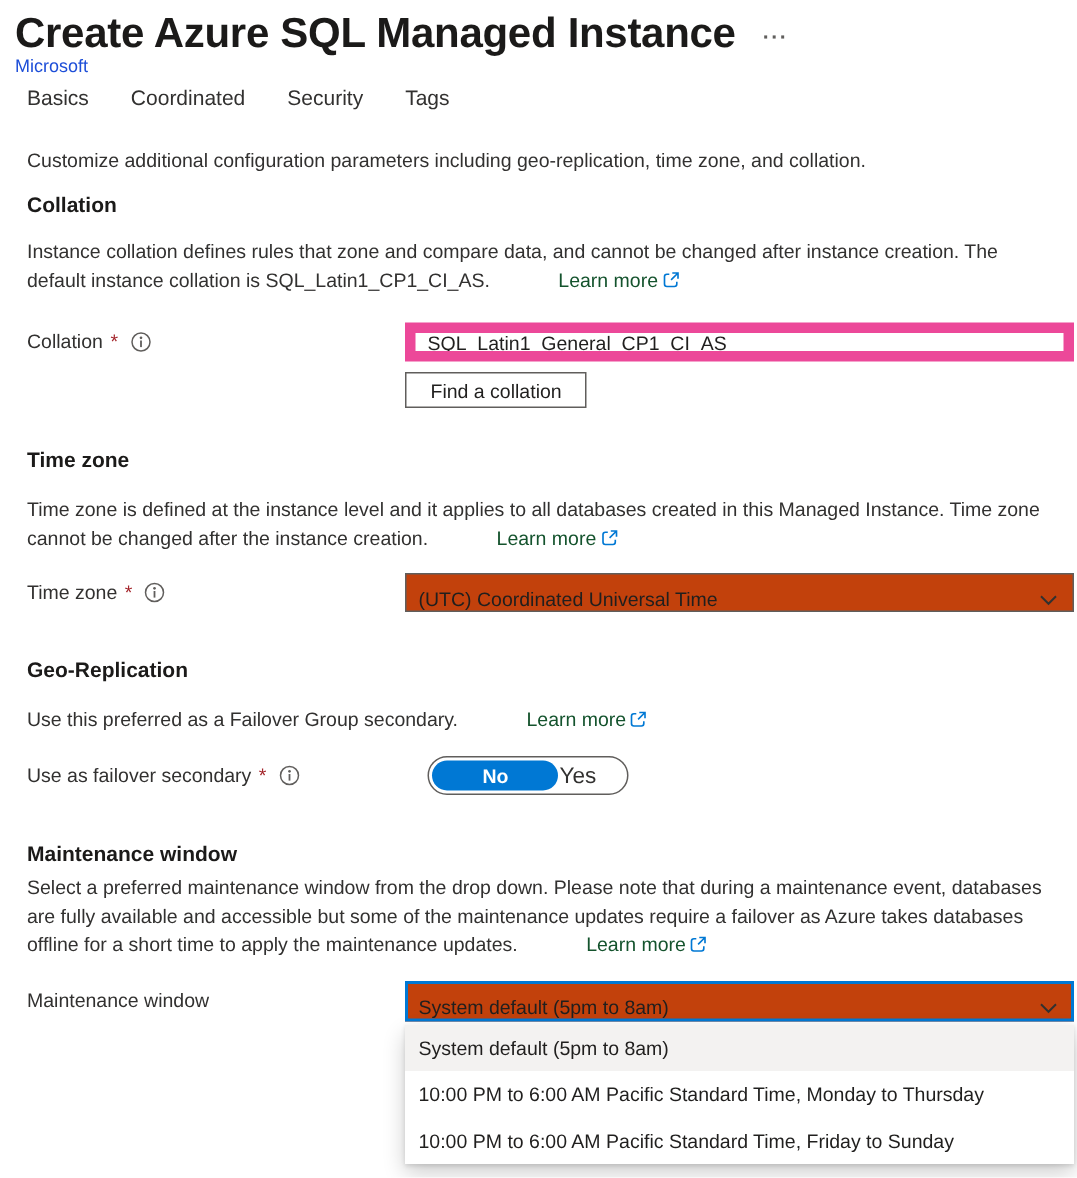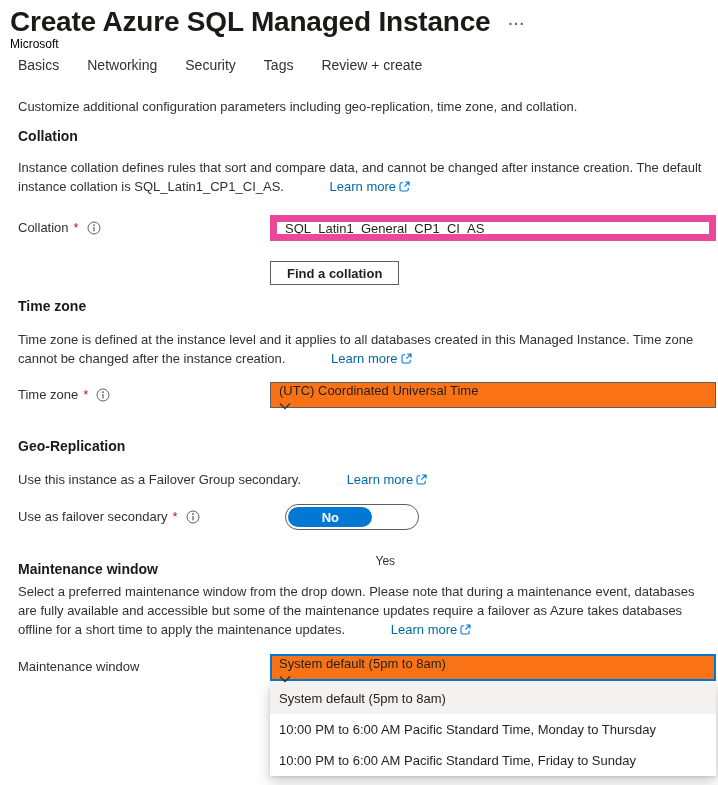--- a/index.html
+++ b/index.html
@@ -11,89 +11,89 @@
     height: 785px;
     position: relative;
     overflow: hidden;
   }
   .abs { position: absolute; }
 
   
   .title-row { top: 6px; left: 10px; display: flex; align-items: center; gap: 18px; }
   h1.page-title { font-size: 28px; font-weight: 700; color: #1b1a19; letter-spacing: -0.2px; }
   .more-btn { color: #605e5c; font-size: 14px; font-weight: 700; letter-spacing: 1px; cursor: pointer; margin-top: 4px; }
-  .subtitle { top: 37px; left: 10px; font-size: 12px; color: #000000; }
+  .subtitle { top: 37px; left: 10px; font-size: 12px; color: #1d4ed8; }
 
   
   .tabs { top: 57px; left: 18px; display: flex; gap: 28px; font-size: 14px; }
   .tab { padding-bottom: 7px; cursor: pointer; color: #323130; border-bottom: 2px solid transparent; }
   .tab.active { font-weight: 700; border-bottom: 2px solid #0078d4; color: #1b1a19; }
 
   
   .body-text { font-size: 13px; line-height: 19px; color: #323130; }
   .intro { top: 97px; left: 18px; width: 690px; }
   .section-heading { font-size: 14px; font-weight: 700; color: #1b1a19; }
   .c-heading { top: 128px; left: 18px; }
   .c-desc { top: 158px; left: 18px; width: 684px; }
   .t-heading { top: 298px; left: 18px; }
   .t-desc { top: 330px; left: 18px; width: 684px; }
   .g-heading { top: 438px; left: 18px; }
   .g-desc { top: 470px; left: 18px; width: 684px; }
   .m-heading { top: 561px; left: 18px; }
   .m-desc { top: 582px; left: 18px; width: 688px; }
 
-  a.learn-more { color: #0369a1; text-decoration: none; cursor: pointer; white-space: nowrap; padding-left: 42px; }
+  a.learn-more { color: #14532d; text-decoration: none; cursor: pointer; white-space: nowrap; padding-left: 42px; }
   .ext-icon { display: inline-block; vertical-align: -1px; margin-left: 3px; }
 
   
   .form-row { left: 18px; width: 698px; display: flex; align-items: flex-start; }
   .row-label { width: 252px; font-size: 13px; color: #323130; padding-top: 5px; display: flex; align-items: center; gap: 4px; }
   .req { color: #a4262c; font-weight: 400; margin-left: 1px; }
   .info-icon { display: inline-flex; margin-left: 4px; cursor: pointer; }
   .row-field { width: 446px; }
 
   .c-row { top: 215px; }
   .t-row { top: 382px; }
   .g-row { top: 504px; gap: 24px; }
   .m-row { top: 654px; }
 
   .text-input {
     width: 446px; height: 26px; border: 7px solid #ec4899; background: #fff;
     font-family: "Liberation Sans", sans-serif; font-size: 13px; color: #201f1e;
     padding: 0 8px; outline: none; display: block;
   }
   .secondary-btn {
-    margin-top: 20px; height: 24px; padding: 0 16px;
+    margin-top: 7px; height: 24px; padding: 0 16px;
     border: 1px solid #605e5c; background: #fff; color: #201f1e;
-    font-family: "Liberation Sans", sans-serif; font-size: 13px; font-weight: 700;
+    font-family: "Liberation Sans", sans-serif; font-size: 13px; font-weight: 400;
     cursor: pointer; display: inline-flex; align-items: center;
   }
 
   .select {
-    width: 446px; height: 26px; border: 1px solid #605e5c; background: #f97316;
-    display: flex; align-items: flex-start; justify-content: space-between;
-    font-size: 13px; color: #201f1e; padding: 0 10px 0 8px; cursor: pointer; flex-direction: column;
+    width: 446px; height: 26px; border: 1px solid #605e5c; background: #c2410c;
+    display: flex; align-items: flex-end; justify-content: space-between;
+    font-size: 13px; color: #201f1e; padding: 0 10px 0 8px; cursor: pointer;
   }
   .select.focused { border: 2px solid #0078d4; height: 27px; padding: 0 9px 0 7px; }
 
   
   .toggle {
     position: relative; width: 134px; height: 26px;
     border: 1px solid #605e5c; border-radius: 13px; background: #fff; cursor: pointer;
   }
   .toggle-no {
     position: absolute; left: 2px; top: 2px; width: 84px; height: 20px;
     background: #0078d4; color: #fff; border-radius: 10px;
     display: flex; align-items: center; justify-content: center;
     font-size: 13px; font-weight: 700;
   }
   .toggle-yes {
     position: absolute; left: 68px; top: 2px; width: 62px; height: 20px;
     display: flex; align-items: center; justify-content: center;
-    font-size: 12px; color: #323130; margin-top: 44px;
+    font-size: 15px; color: #323130;
   }
 
   
   .dropdown-menu {
     top: 683px; left: 270px; width: 446px; background: #fff;
     box-shadow: 0 6px 14px rgba(0,0,0,0.20), 0 1px 3px rgba(0,0,0,0.12);
     z-index: 5;
   }
   .menu-item {
     height: 31px; display: flex; align-items: center; padding: 0 9px;
@@ -105,31 +105,30 @@
 <body>
 
 <div class="abs title-row">
   <h1 class="page-title">Create Azure SQL Managed Instance</h1>
   <span class="more-btn">···</span>
 </div>
 <div class="abs subtitle">Microsoft</div>
 
 <div class="abs tabs">
   <span class="tab">Basics</span>
-  <span class="tab">Networking</span>
+  <span class="tab">Coordinated</span>
   <span class="tab">Security</span>
   <span class="tab">Tags</span>
-  <span class="tab">Review + create</span>
 </div>
 
 <p class="abs body-text intro">Customize additional configuration parameters including geo-replication, time zone, and collation.</p>
 
 <h2 class="abs section-heading c-heading">Collation</h2>
 <p class="abs body-text c-desc">
-  <span>Instance collation defines rules that sort and compare data, and cannot be changed after instance creation. The default instance collation is SQL_Latin1_CP1_CI_AS.</span>
+  <span>Instance collation defines rules that zone and compare data, and cannot be changed after instance creation. The default instance collation is SQL_Latin1_CP1_CI_AS.</span>
   <a class="learn-more"><span>Learn more</span><span class="ext-icon"><svg width="11" height="11" viewBox="0 0 11 11">
           <path d="M4.2 1.8 H2.6 C1.7 1.8 1 2.5 1 3.4 V8.4 C1 9.3 1.7 10 2.6 10 H7.6 C8.5 10 9.2 9.3 9.2 8.4 V6.8" fill="none" stroke="#0078d4" stroke-width="1.1"></path>
           <path d="M6.2 1 H10 V4.8 M10 1 L5.4 5.6" fill="none" stroke="#0078d4" stroke-width="1.1"></path>
         </svg></span></a>
 </p>
 <div class="abs form-row c-row">
   <div class="row-label">
     <span>Collation</span>
       <span class="req">*</span>
     <span class="info-icon">
@@ -171,21 +170,21 @@
       <span>(UTC) Coordinated Universal Time</span>
       <span><svg width="12" height="8" viewBox="0 0 12 8">
             <path d="M1 1.5 L6 6.5 L11 1.5" fill="none" stroke="#323130" stroke-width="1.3"></path>
           </svg></span>
     </div>
   </div>
 </div>
 
 <h2 class="abs section-heading g-heading">Geo-Replication</h2>
 <p class="abs body-text g-desc">
-  <span>Use this instance as a Failover Group secondary.</span>
+  <span>Use this preferred as a Failover Group secondary.</span>
   <a class="learn-more"><span>Learn more</span><span class="ext-icon"><svg width="11" height="11" viewBox="0 0 11 11">
           <path d="M4.2 1.8 H2.6 C1.7 1.8 1 2.5 1 3.4 V8.4 C1 9.3 1.7 10 2.6 10 H7.6 C8.5 10 9.2 9.3 9.2 8.4 V6.8" fill="none" stroke="#0078d4" stroke-width="1.1"></path>
           <path d="M6.2 1 H10 V4.8 M10 1 L5.4 5.6" fill="none" stroke="#0078d4" stroke-width="1.1"></path>
         </svg></span></a>
 </p>
 <div class="abs form-row g-row">
   <div class="row-label">
     <span>Use as failover secondary</span>
       <span class="req">*</span>
     <span class="info-icon">

